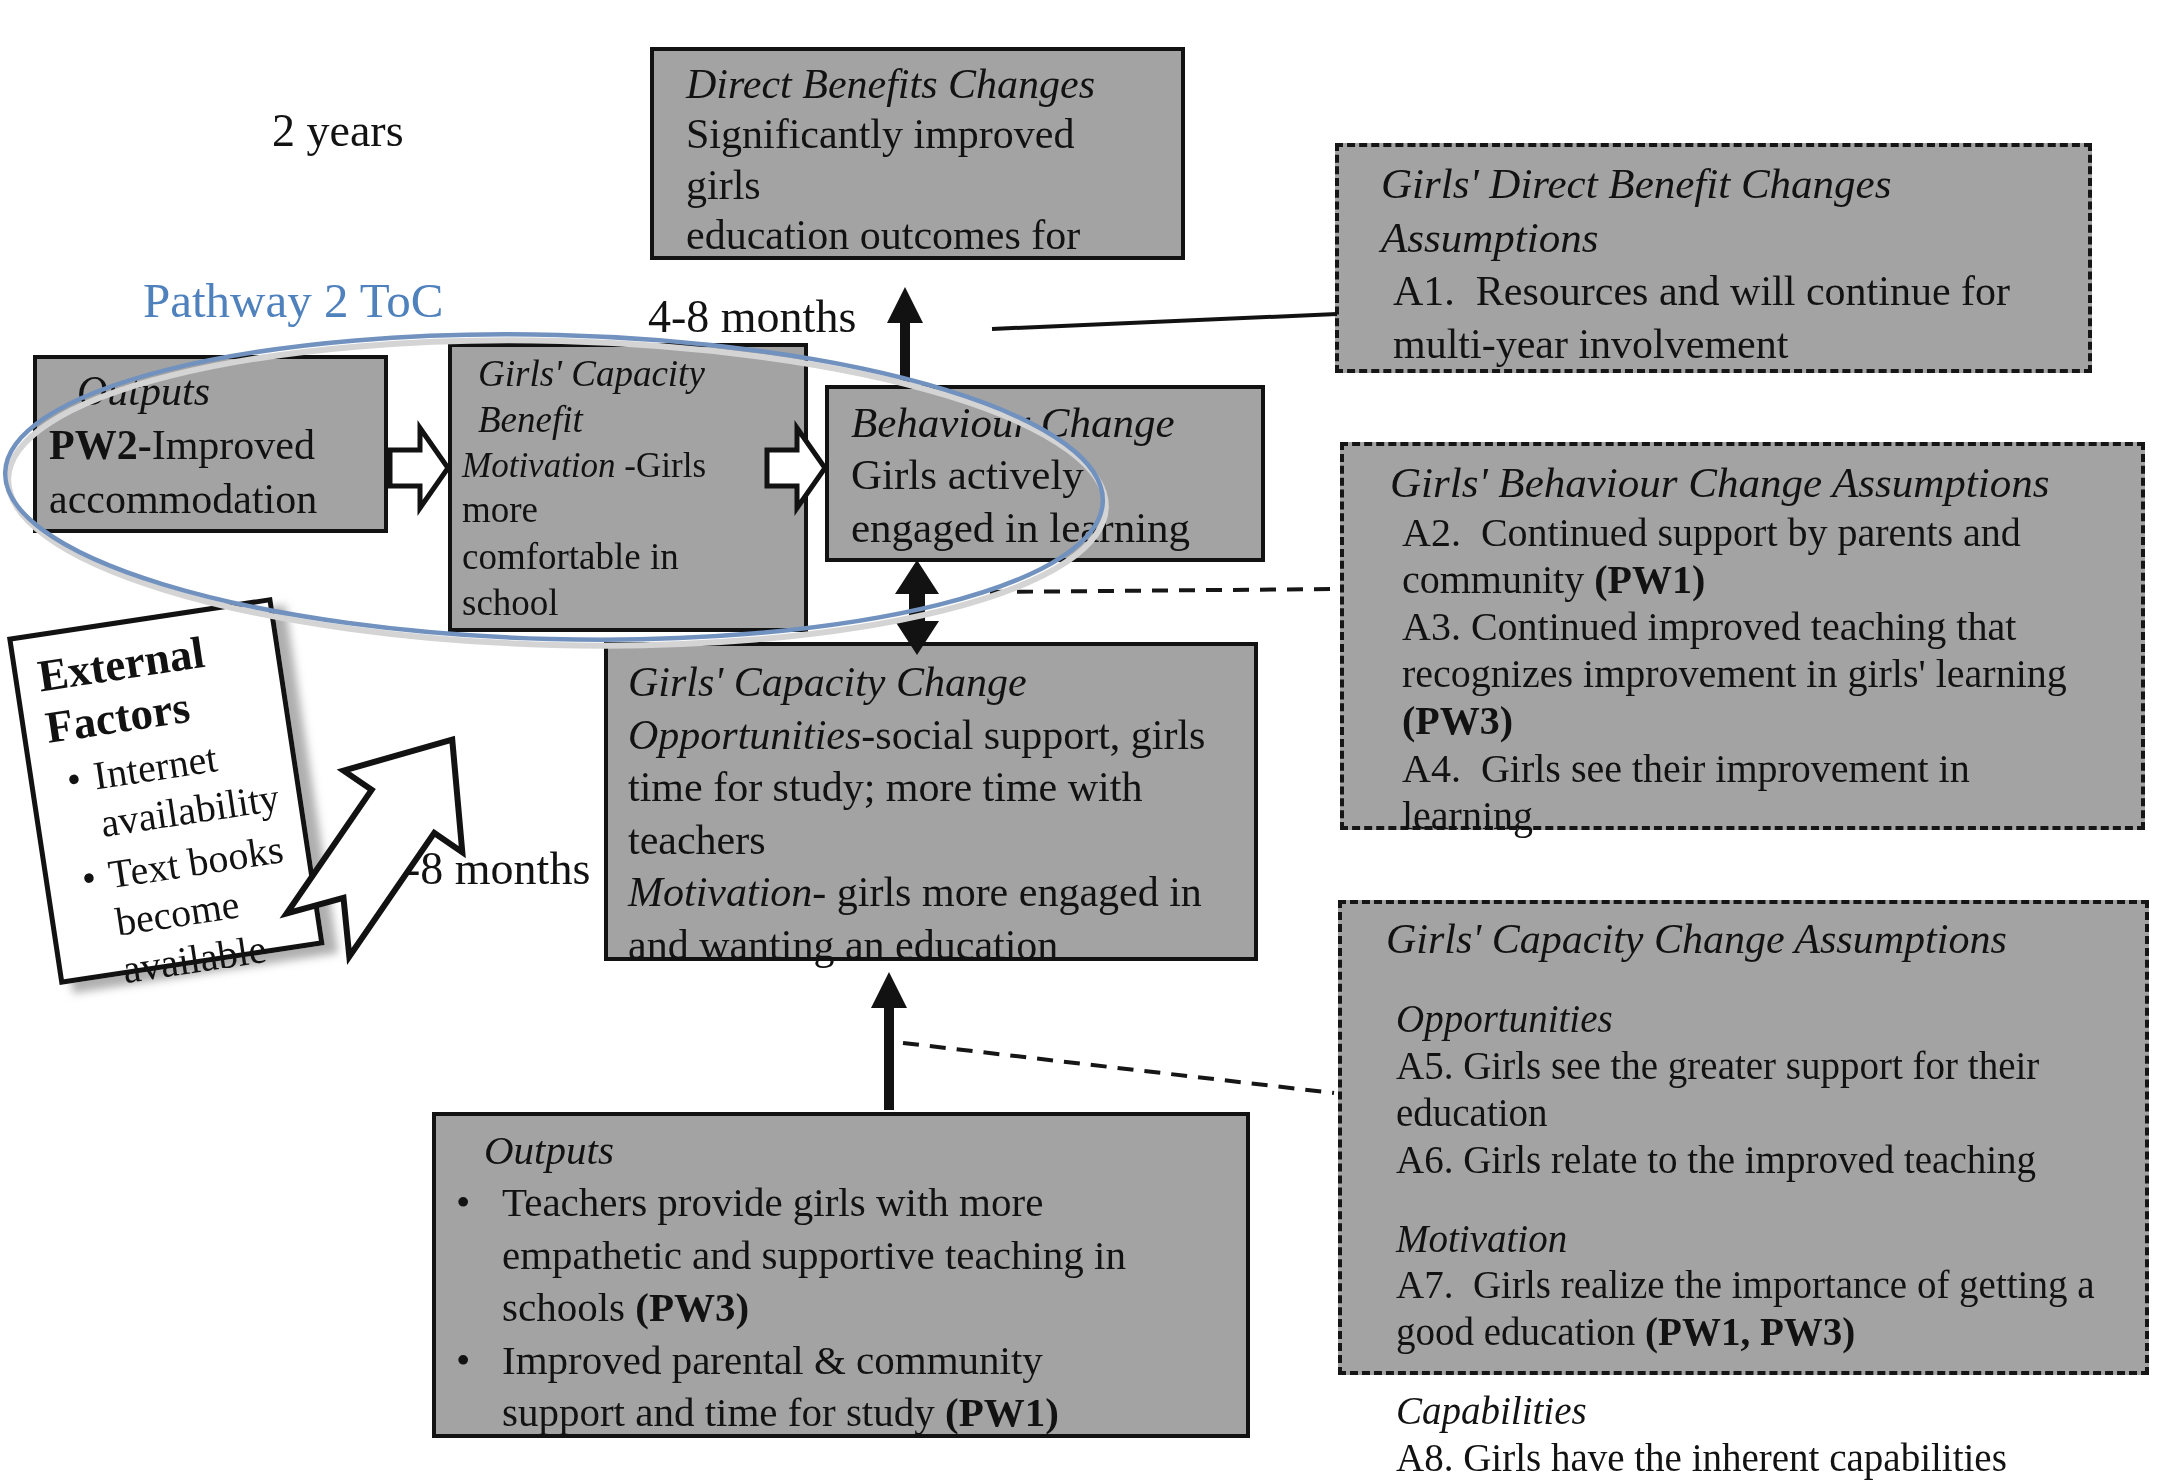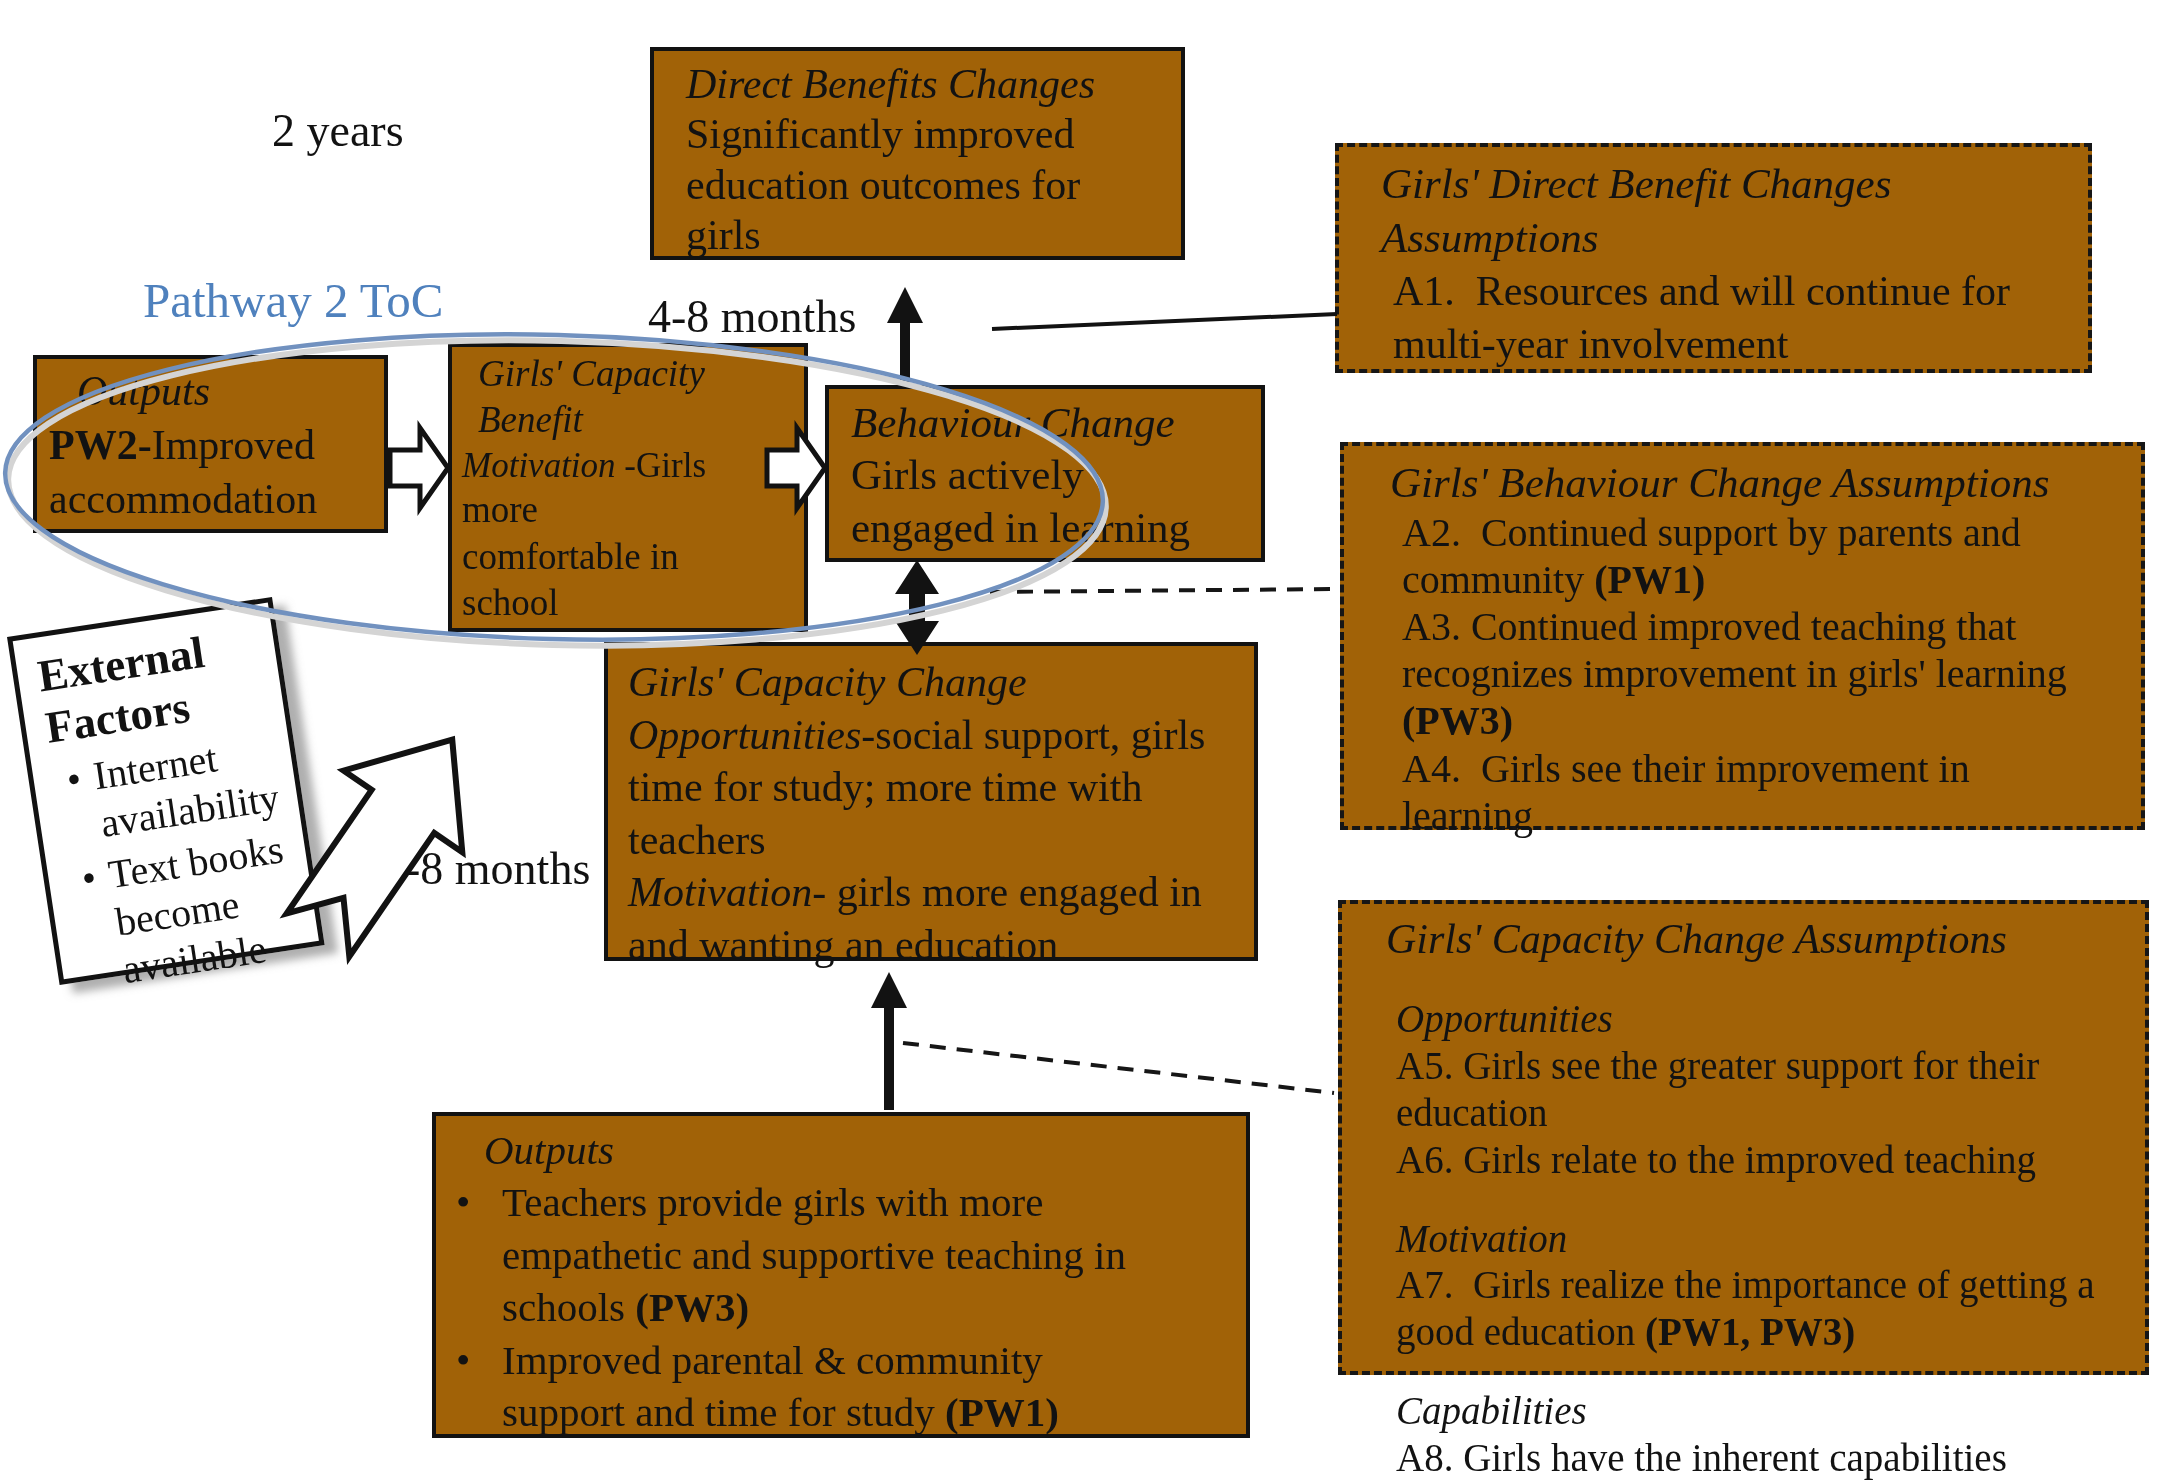--- a/index.html
+++ b/index.html
@@ -1,19 +1,19 @@
 <!DOCTYPE html>
 <html><head>
 <meta charset="utf-8">
 <style>
   html,body{margin:0;padding:0;background:#ffffff;}
   .canvas{position:relative;width:2170px;height:1480px;background:#ffffff;overflow:hidden;
           font-family:"Liberation Serif","DejaVu Serif",serif;color:#121212;}
   .lbl{position:absolute;white-space:pre;}
-  .bx{position:absolute;box-sizing:border-box;background:#a16207;}
+  .bx{position:absolute;box-sizing:border-box;background:#a3a3a3;}
   .solid{border:4px solid #121212;}
   .dashed{border:4px dashed #161616;}
   .ttl{font-style:italic;}
   .b{font-weight:bold;}
   .i{font-style:italic;margin-top:32px;}
   .ln{display:block;white-space:pre;}
   svg.layer{position:absolute;left:0;top:0;pointer-events:none;}
 
   
   .direct-benefits{left:650px;top:47px;width:535px;height:213px;font-size:42px;line-height:1.2;padding:8px 20px 0 32px;}
@@ -58,22 +58,22 @@
 <div class="canvas">
 
   <div class="lbl lbl-2years">2 years</div>
   <div class="lbl lbl-pathway" style="color: rgb(79, 129, 189);">Pathway 2 ToC</div>
   <div class="lbl lbl-months-top">4-8 months</div>
   <div class="lbl lbl-months-mid">4-8 months</div>
 
   <div class="bx solid direct-benefits">
     <span class="ln ttl">Direct Benefits Changes</span>
     <span class="ln">Significantly improved</span>
+    <span class="ln">girls</span>
     <span class="ln">education outcomes for</span>
-    <span class="ln">girls</span>
   </div>
 
   <div class="bx solid outputs-pw2">
     <span class="ln ttl">Outputs</span>
     <span class="ln"><span class="b">PW2-</span><span>Improved</span></span>
     <span class="ln">accommodation</span>
   </div>
 
   <div class="bx solid cap-small">
     <span class="ln ttl">Girls' Capacity</span>

